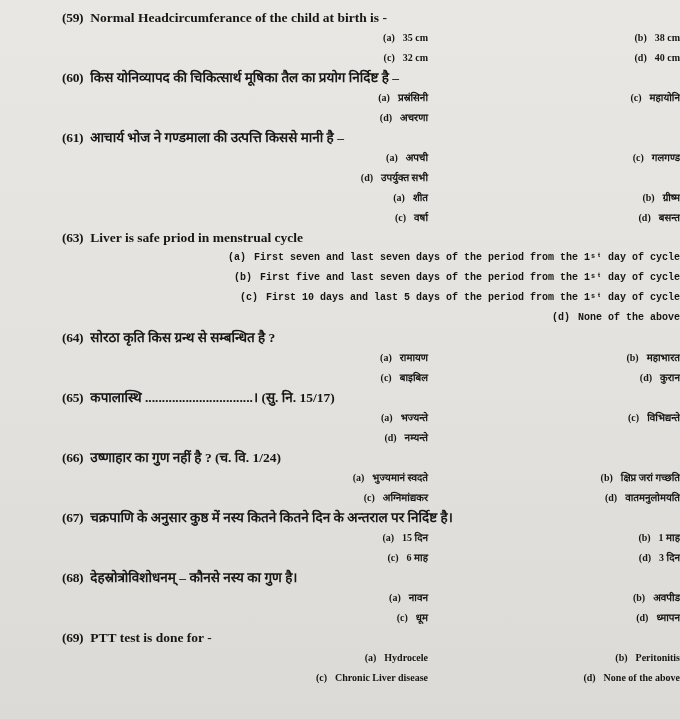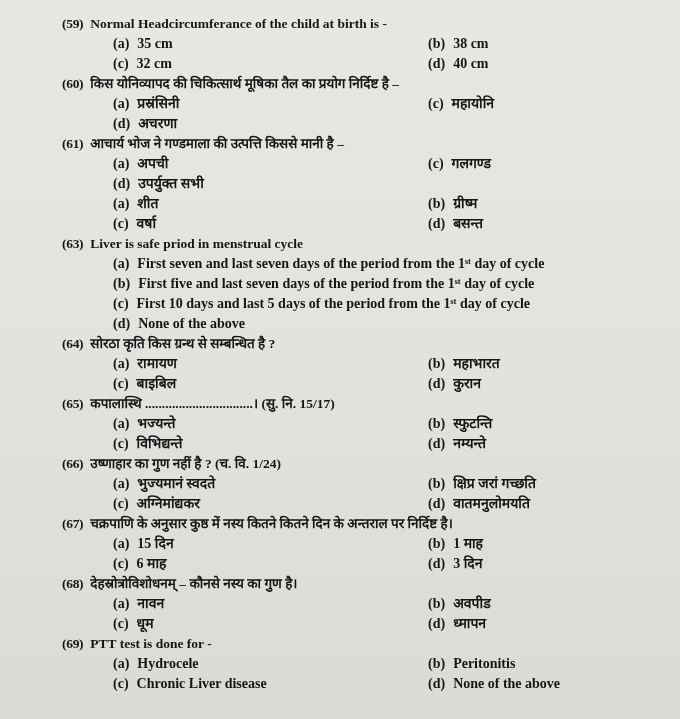--- a/index.html
+++ b/index.html
@@ -9,21 +9,21 @@
   body {
     width: 680px;
     height: 719px;
     overflow: hidden;
     background: linear-gradient(180deg, #e8e7e3 0%, #e3e2de 50%, #dbdad6 100%);
     font-family: "Liberation Serif", "DejaVu Serif", serif;
     font-weight: 700;
     color: #161616;
   }
   .page {
-    padding-top: 14px;
+    padding-top: 8px;
     box-sizing: border-box;
     width: 680px;
     height: 719px;
   }
   .q-line {
     padding-left: 62px;
     font-size: 13.5px;
     line-height: 20px;
     white-space: nowrap;
   }
@@ -32,25 +32,27 @@
     margin-right: 7px;
     letter-spacing: -0.3px;
   }
   .opts.two-col {
     display: grid;
     grid-template-columns: 315px auto;
     padding-left: 113px;
   }
   .opts.full-col {
     padding-left: 113px;
+    font-family: Liberation Mono, monospace;
   }
   .opt {
-    font-size: 14px;
+    font-size: 10px;
     line-height: 20px;
     white-space: nowrap;
+    text-align: right;
   }
   .opt-label {
     display: inline-block;
     margin-right: 8px;
   }
 </style>
 </head>
 <body>
 
 <div class="page">
@@ -103,21 +105,20 @@
           <div class="opt"><span class="opt-label">(a)</span><span class="opt-text">रामायण</span></div>
           <div class="opt"><span class="opt-label">(b)</span><span class="opt-text">महाभारत</span></div>
           <div class="opt"><span class="opt-label">(c)</span><span class="opt-text">बाइबिल</span></div>
           <div class="opt"><span class="opt-label">(d)</span><span class="opt-text">कुरान</span></div>
         </div>
       </div>
       <div class="q">
         <div class="q-line"><span class="q-num">(65)</span><span class="q-text">कपालास्थि ................................। (सु. नि. 15/17)</span></div>
         <div class="opts two-col">
           <div class="opt"><span class="opt-label">(a)</span><span class="opt-text">भज्यन्ते</span></div>
-          <div class="opt"><span class="opt-label">(b)</span><span class="opt-text">स्फुटन्ति</span></div>
           <div class="opt"><span class="opt-label">(c)</span><span class="opt-text">विभिद्यन्ते</span></div>
           <div class="opt"><span class="opt-label">(d)</span><span class="opt-text">नम्यन्ते</span></div>
         </div>
       </div>
       <div class="q">
         <div class="q-line"><span class="q-num">(66)</span><span class="q-text">उष्णाहार का गुण नहीं है ? (च. वि. 1/24)</span></div>
         <div class="opts two-col">
           <div class="opt"><span class="opt-label">(a)</span><span class="opt-text">भुज्यमानं स्वदते</span></div>
           <div class="opt"><span class="opt-label">(b)</span><span class="opt-text">क्षिप्र जरां गच्छति</span></div>
           <div class="opt"><span class="opt-label">(c)</span><span class="opt-text">अग्निमांद्यकर</span></div>

